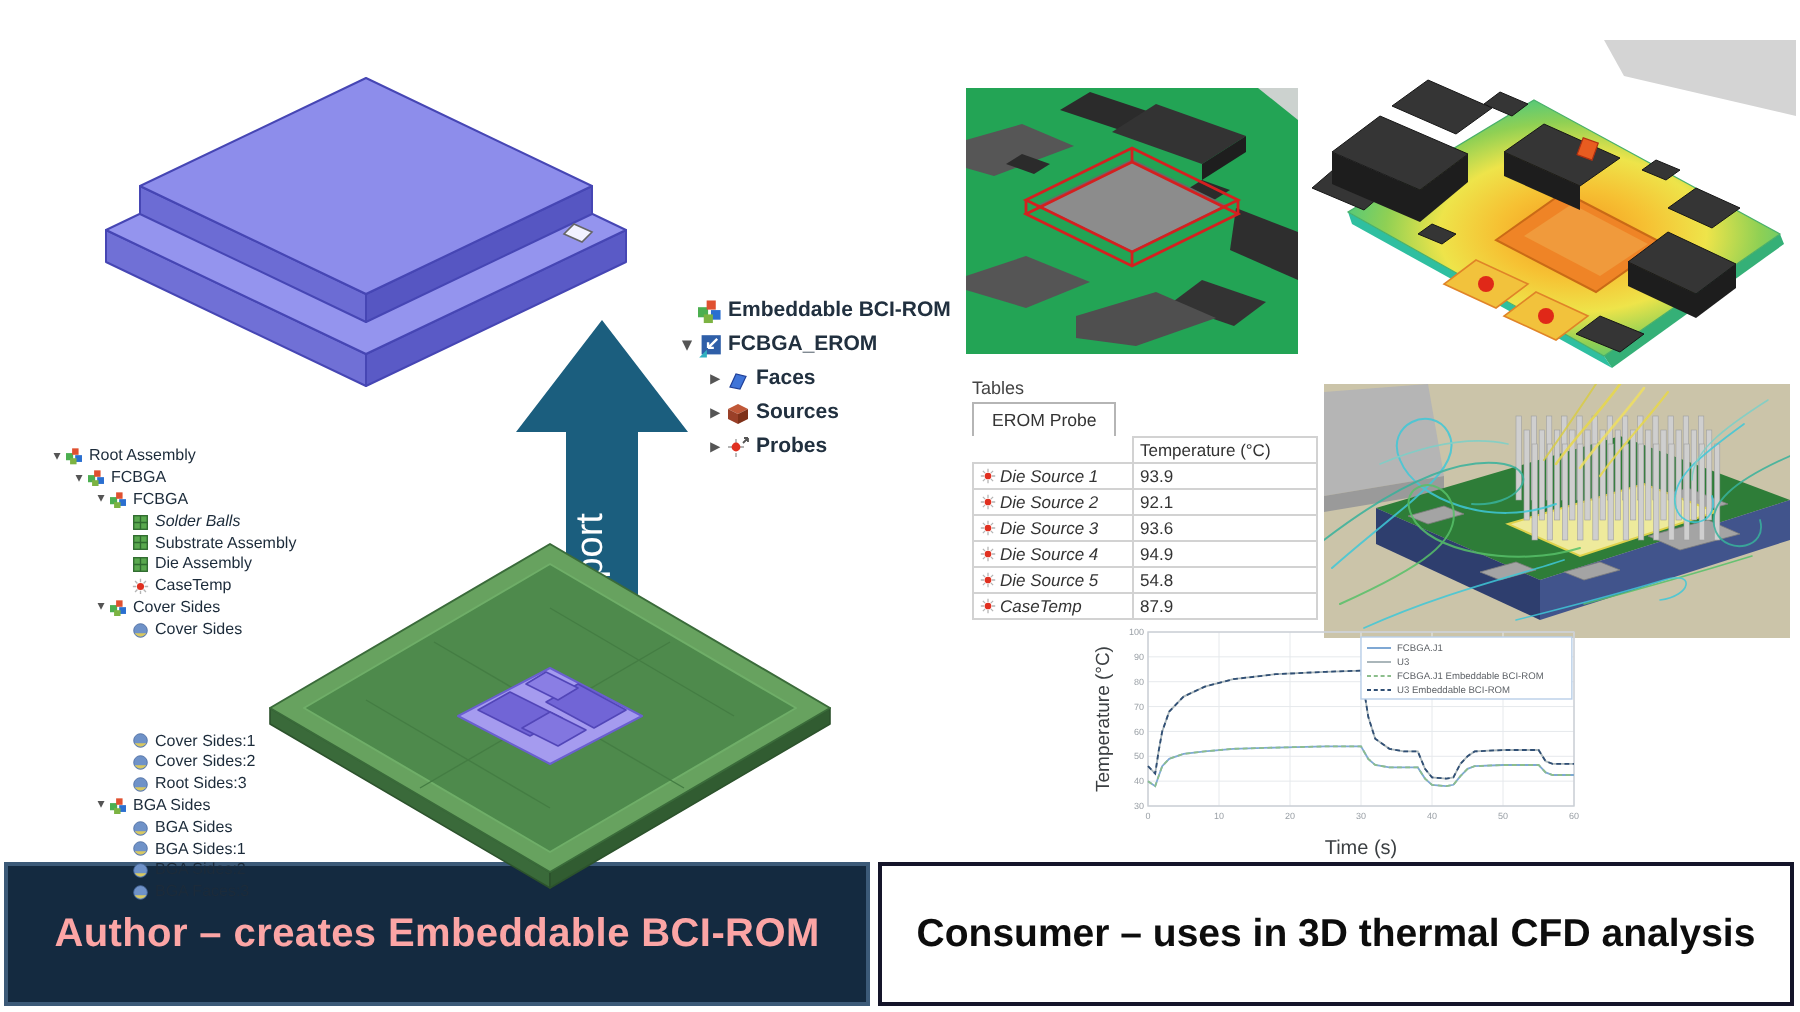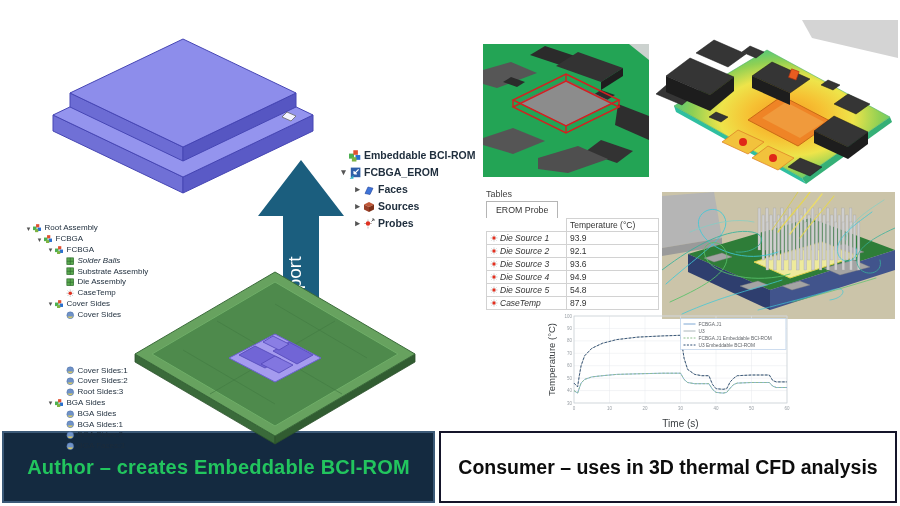--- a/index.html
+++ b/index.html
@@ -24,21 +24,21 @@
   #table-panel .tables-label { font-size:9px; color:#444; margin-bottom:2px; }
   #table-panel .tab { display:inline-block; background:#fff; border:1px solid #b5b5b5; border-bottom:none; padding:2.5px 9px 3.5px 9px; font-size:8.8px; position:relative; z-index:1; }
   #probe-table { border-collapse:collapse; width:100%; background:#fff; }
   #probe-table td, #probe-table th { border:1px solid #d2d2d2; padding:1px 3px; height:12.2px; font-weight:normal; text-align:left; font-size:8.5px; }
   #probe-table th.blank { border:none; background:#fff; }
   #probe-table .name-cell { width:80px;font-style:italic; }
   #probe-table .name-cell .ticon { display:inline-block; vertical-align:-1px; margin-right:2px; }
   #probe-table .name-cell .ticon svg { width:8px; height:8px; }
 
   
-  #banner-author { left:2px; top:431px; width:433px; height:72px; background:#142a40; border:2px solid #3c5a78; color:#22c55e; display:flex; align-items:center; justify-content:center; font-size:20px; font-weight:bold; letter-spacing:.2px; }
+  #banner-author { left:2px; top:431px; width:433px; height:72px; background:#142a40; border:2px solid #3c5a78; color:#fca5a5; display:flex; align-items:center; justify-content:center; font-size:20px; font-weight:bold; letter-spacing:.2px; }
   #banner-consumer { left:439px; top:431px; width:458px; height:72px; background:#fff; border:2px solid #15152a; color:#0d0d0d; display:flex; align-items:center; justify-content:center; font-size:19.5px; font-weight:bold; }
 
   svg { display:block; }
 </style>
 </head>
 <body>
 
 <div class="slide">
 
   <div class="abs" style="left:38px; top:15px;">

